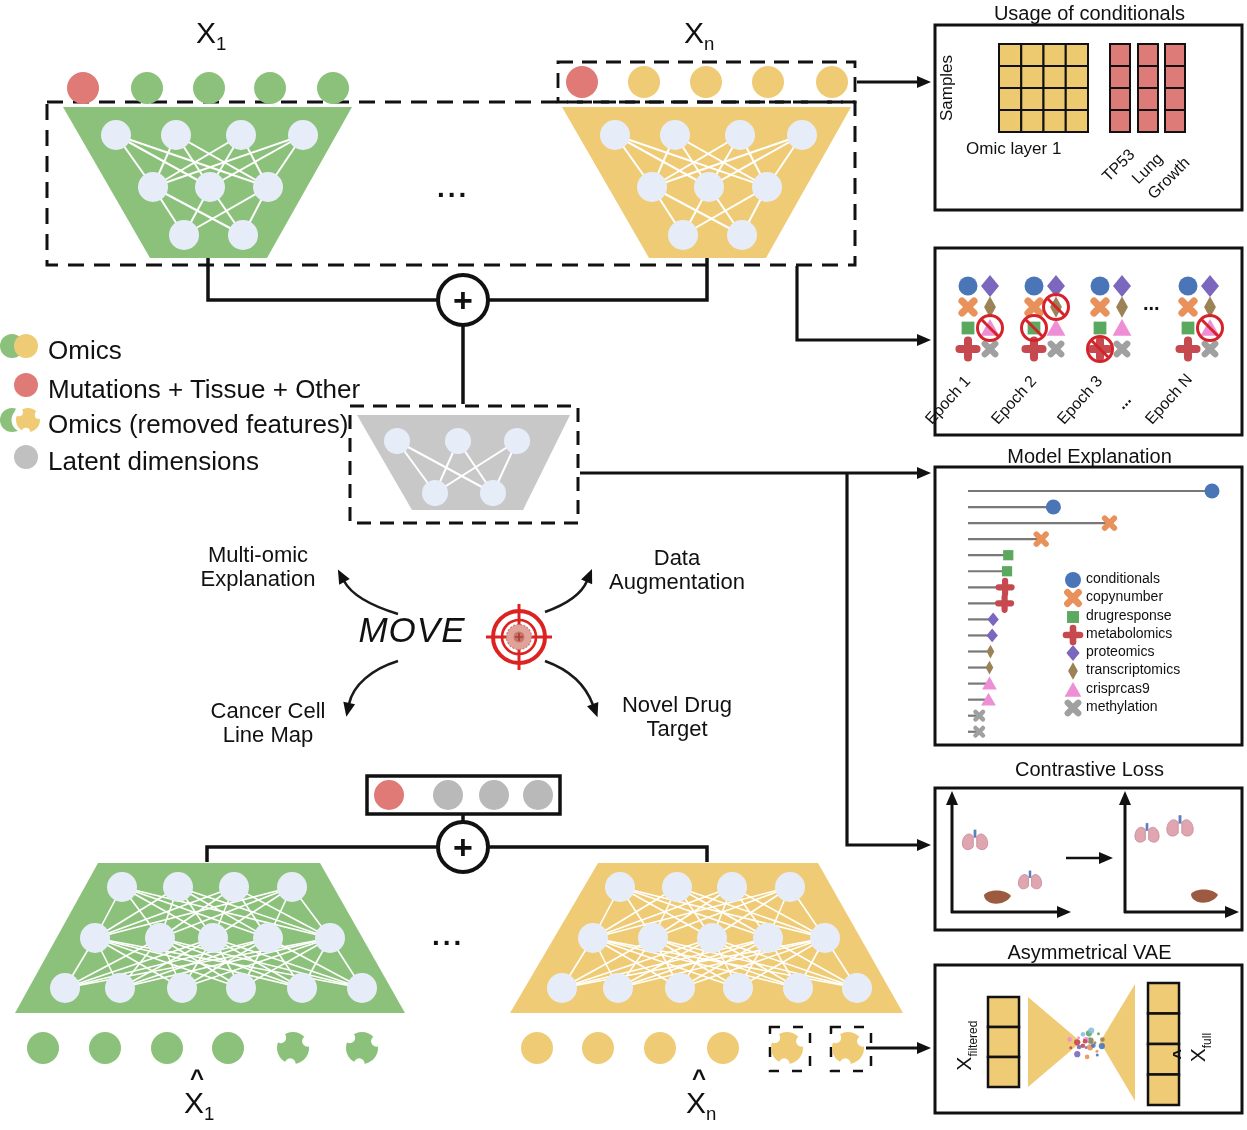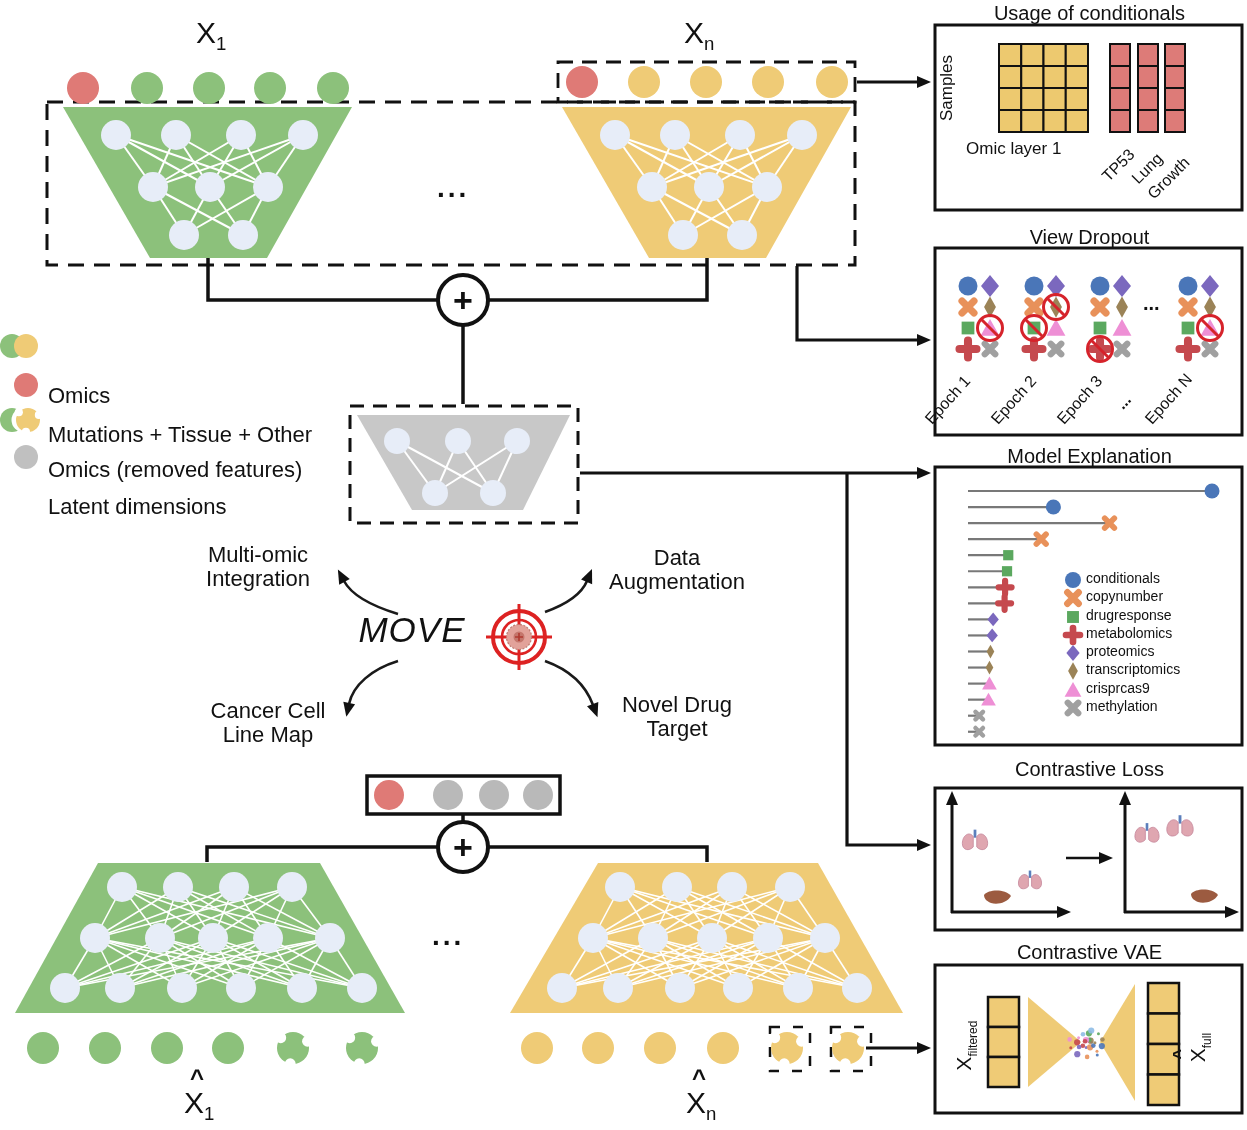--- a/index.html
+++ b/index.html
@@ -5,21 +5,21 @@
   html,body{margin:0;padding:0;background:#fff;}
   .canvas{position:relative;width:1247px;height:1130px;background:#fff;overflow:hidden;
           font-family:"Liberation Sans",sans-serif;color:#111;}
   .canvas svg{position:absolute;left:0;top:0;}
   .abs{position:absolute;white-space:nowrap;}
   .xwrap{position:absolute;font-size:30px;}
   .xwrap sub{font-size:0.62em;}
   .xwrap .hat{position:absolute;top:-15px;left:3px;width:20px;text-align:center;
               font-size:24px;font-weight:bold;line-height:14px;}
   .xwrap .base{position:relative;}
-  .legend-item{position:absolute;left:48px;font-size:22px;margin-top:48px;}
+  .legend-item{position:absolute;left:48px;font-size:26px;}
   .move-title{position:absolute;left:332px;top:610px;width:160px;text-align:center;
               font-size:35px;font-style:italic;letter-spacing:1px;}
   .outcome{position:absolute;width:180px;text-align:center;font-size:22px;line-height:24px;}
   .ptitle{position:absolute;left:937px;width:305px;text-align:center;font-size:20px;}
   .rot90{transform:rotate(-90deg);}
   .samples-lbl{position:absolute;left:907px;top:78px;width:80px;text-align:center;font-size:17px;}
   .omic-lbl{position:absolute;left:966px;top:139px;width:140px;text-align:left;font-size:17px;}
   .cond-lbl{position:absolute;width:70px;text-align:right;font-size:16px;
             transform:rotate(-45deg);transform-origin:100% 50%;}
   .epoch-lbl{position:absolute;font-size:16px;transform:rotate(-48deg);transform-origin:0 100%;}
@@ -551,21 +551,21 @@
   <div class="dots" style="left:437px;top:172px;">...</div>
 
   <div class="legend-item" style="top:335px;">Omics</div>
   <div class="legend-item" style="top:374px;">Mutations + Tissue + Other</div>
   <div class="legend-item" style="top:409px;">Omics (removed features)</div>
   <div class="legend-item" style="top:446px;">Latent dimensions</div>
 
   <div class="move-title">MOVE</div>
   <div class="outcome" style="left:168px;top:543px;">
     <div>Multi-omic</div>
-      <div>Integration</div>
+      <div>Explanation</div>
   </div>
   <div class="outcome" style="left:587px;top:546px;">
     <div>Data</div>
       <div>Augmentation</div>
   </div>
   <div class="outcome" style="left:178px;top:699px;">
     <div>Cancer Cell</div>
       <div>Line Map</div>
   </div>
   <div class="outcome" style="left:587px;top:693px;">
@@ -577,24 +577,23 @@
     <div class="hat">^</div>
     <span class="base">X</span><sub>1</sub>
   </div>
   <div class="xwrap" style="left:686px;top:1086px;">
     <div class="hat">^</div>
     <span class="base">X</span><sub>n</sub>
   </div>
   <div class="dots" style="left:432px;top:920px;">...</div>
 
   <div class="ptitle" style="top:2px;">Usage of conditionals</div>
-  <div class="ptitle" style="top:226px;">View Dropout</div>
   <div class="ptitle" style="top:445px;">Model Explanation</div>
   <div class="ptitle" style="top:758px;">Contrastive Loss</div>
-  <div class="ptitle" style="top:941px;">Contrastive VAE</div>
+  <div class="ptitle" style="top:941px;">Asymmetrical VAE</div>
 
   <div class="samples-lbl rot90">Samples</div>
   <div class="omic-lbl">Omic layer 1</div>
   <div class="cond-lbl" style="left:1062px;top:143px;">TP53</div>
   <div class="cond-lbl" style="left:1090px;top:147px;">Lung</div>
   <div class="cond-lbl" style="left:1117px;top:151px;">Growth</div>
 
   <div class="epoch-lbl" style="left:935px;top:410px;">Epoch 1</div>
   <div class="epoch-lbl" style="left:1001px;top:410px;">Epoch 2</div>
   <div class="epoch-lbl" style="left:1067px;top:410px;">Epoch 3</div>

